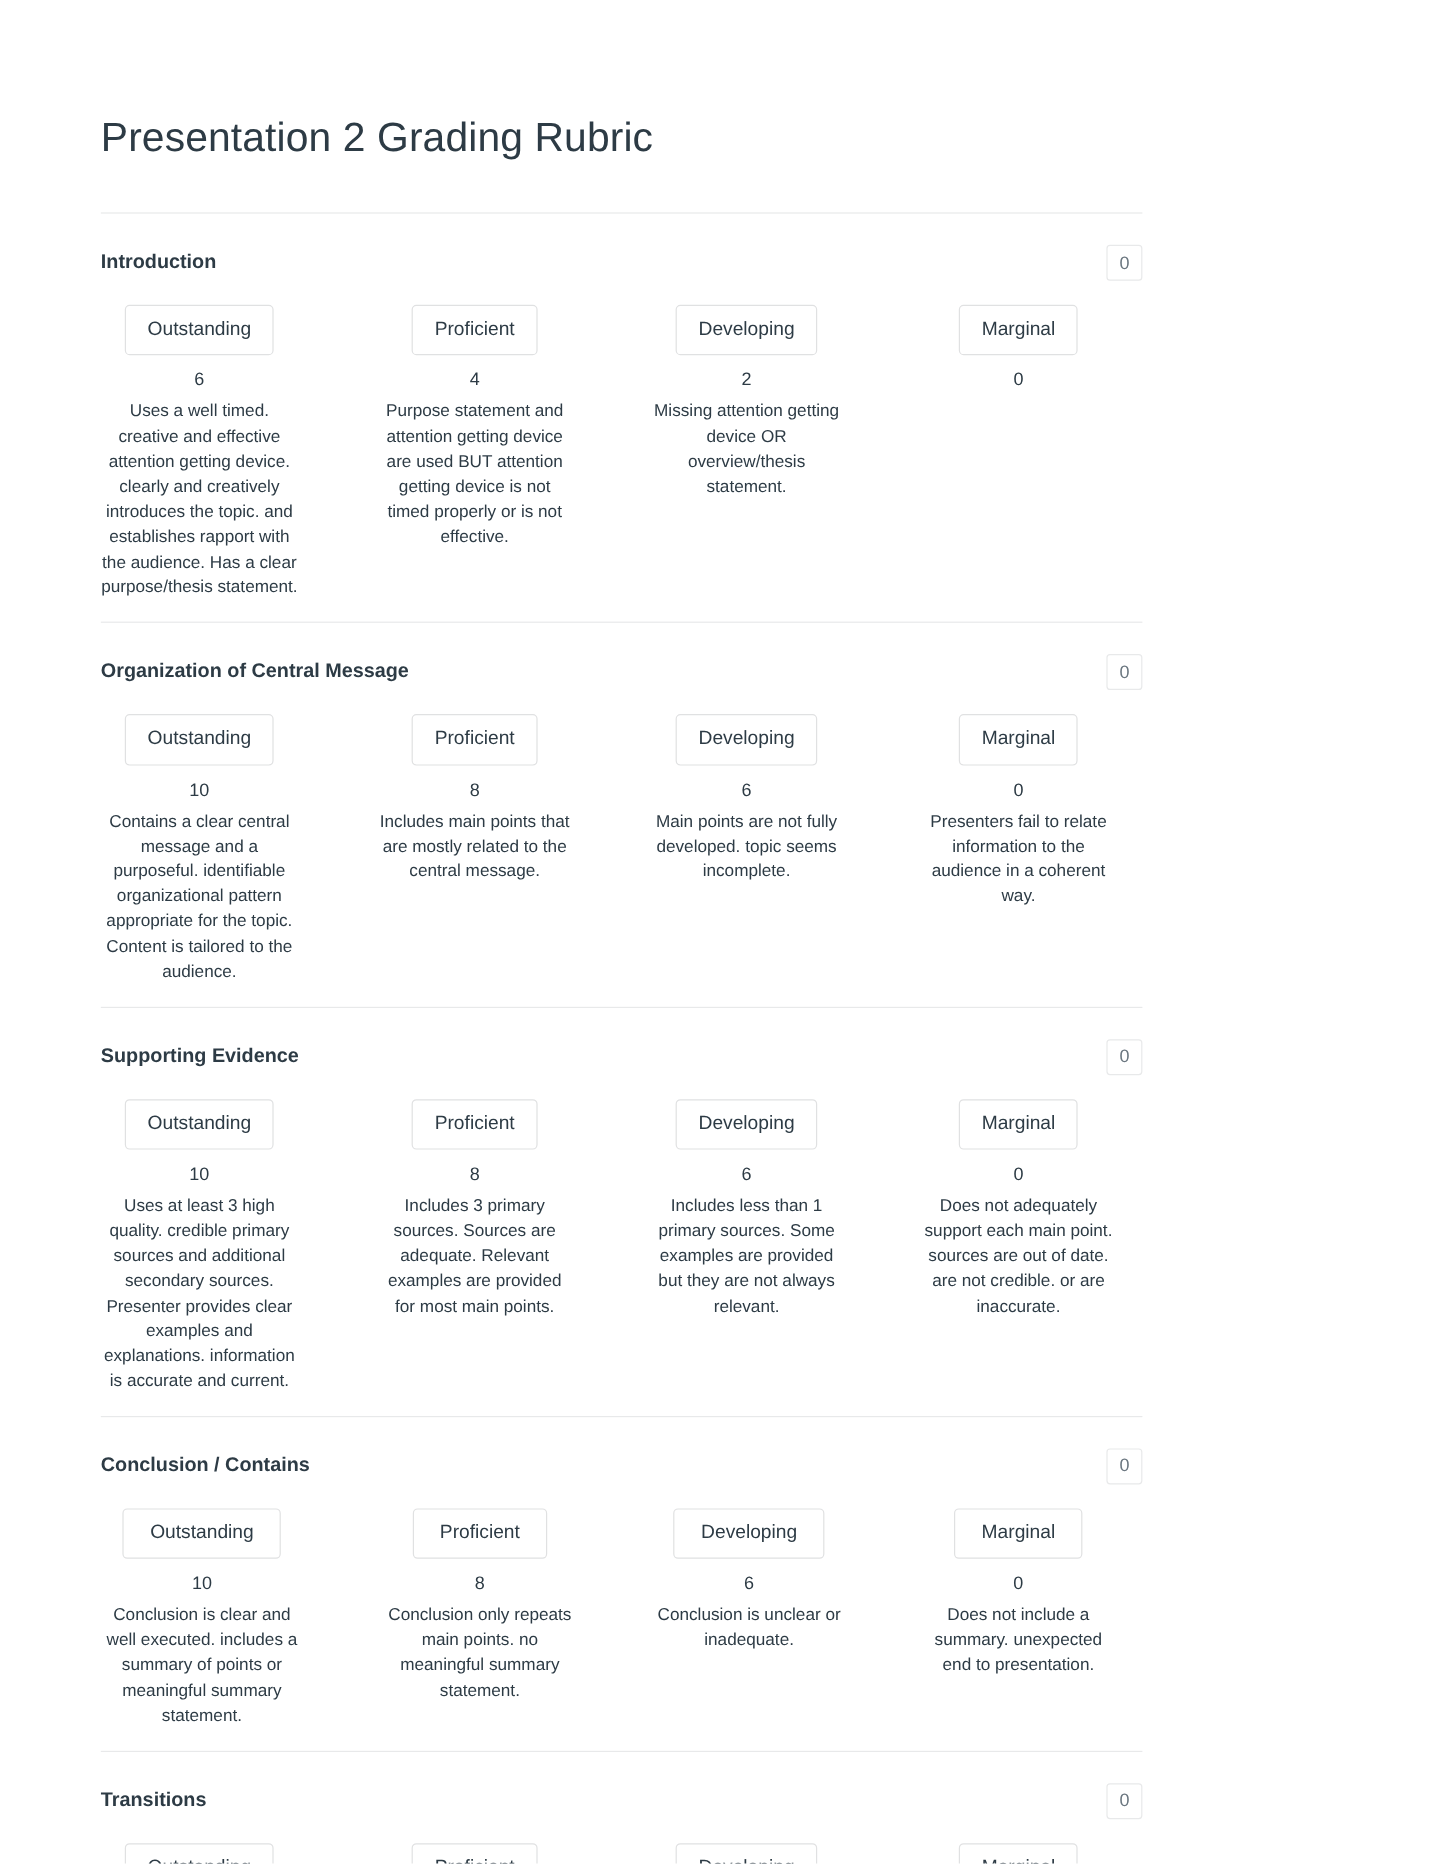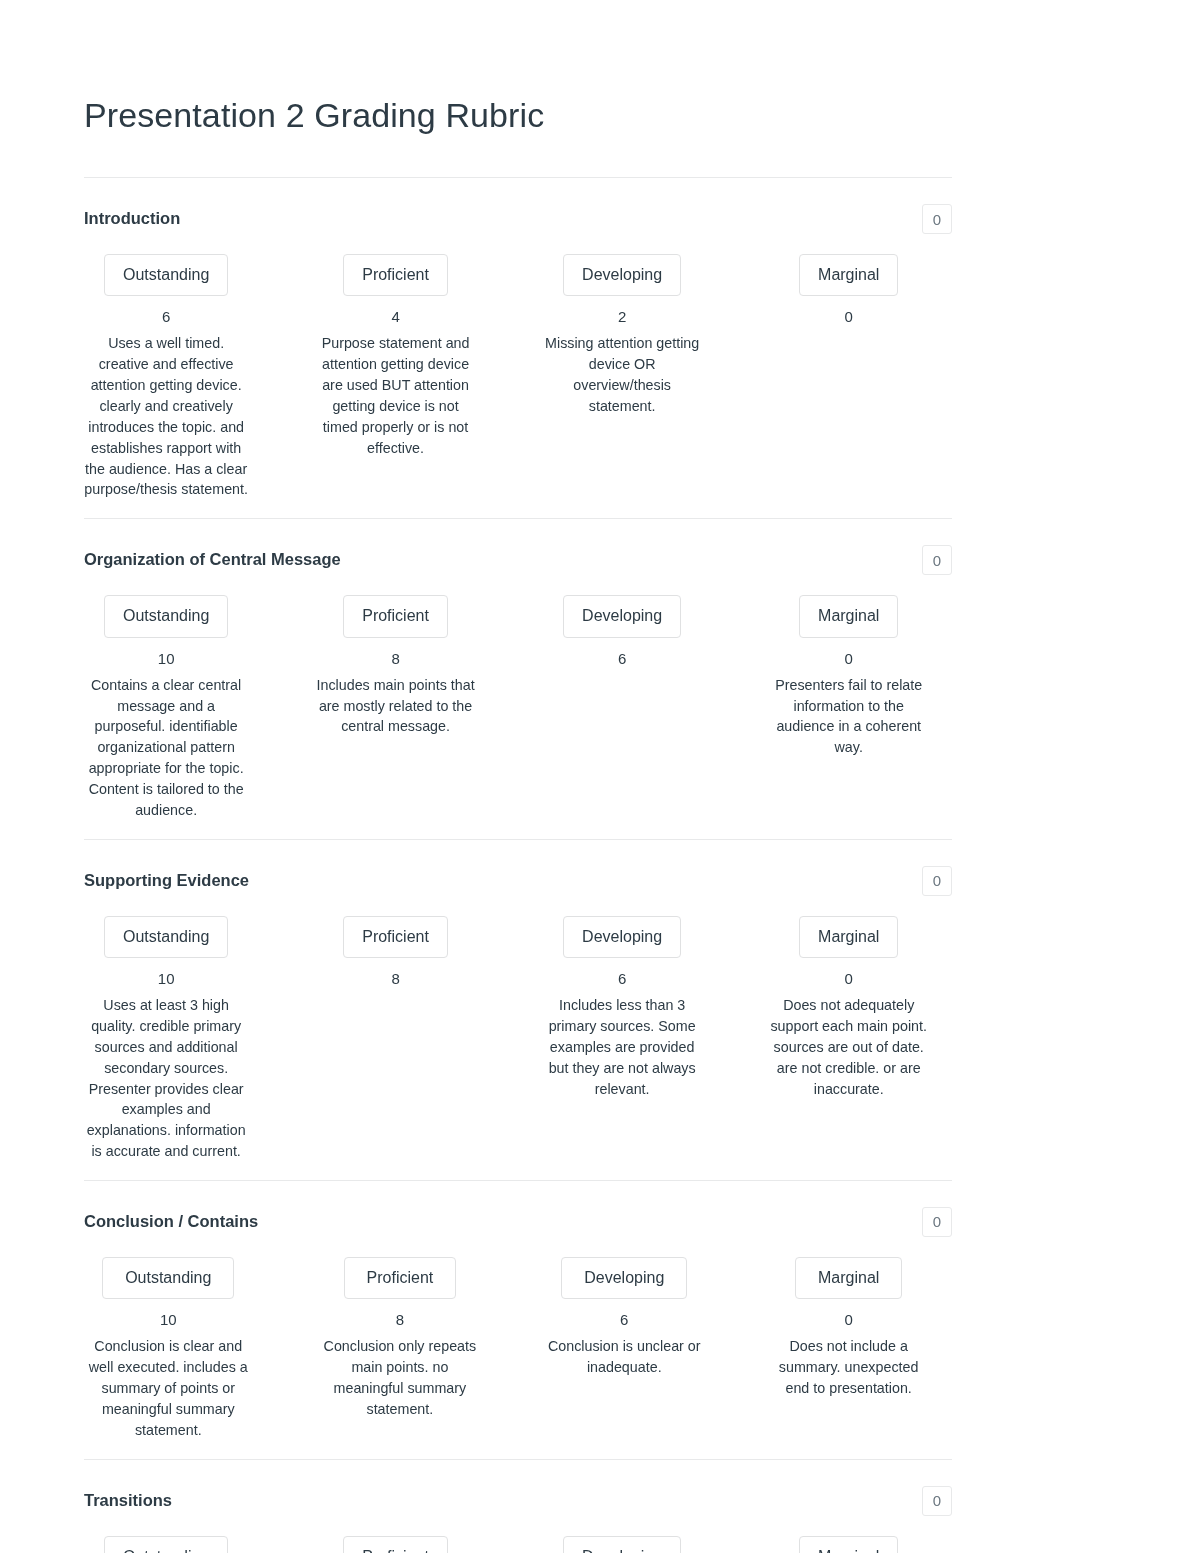--- a/index.html
+++ b/index.html
@@ -179,20 +179,21 @@
           <button class="rating-btn">Proficient</button>
         </div>
         <div class="rating-points">8</div>
         <div class="rating-desc">Includes main points that are mostly related to the central message.</div>
       </div>
       <div class="rating-col w3">
         <div class="rating-btn-wrap">
           <button class="rating-btn">Developing</button>
         </div>
         <div class="rating-points">6</div>
+        <div class="rating-desc">Main points are not fully developed. topic seems incomplete.</div>
       </div>
       <div class="rating-col w4">
         <div class="rating-btn-wrap">
           <button class="rating-btn">Marginal</button>
         </div>
         <div class="rating-points">0</div>
         <div class="rating-desc">Presenters fail to relate information to the audience in a coherent way.</div>
       </div>
     </div>
   </div>
@@ -210,27 +211,28 @@
           <button class="rating-btn">Outstanding</button>
         </div>
         <div class="rating-points">10</div>
         <div class="rating-desc">Uses at least 3 high quality. credible primary sources and additional secondary sources. Presenter provides clear examples and explanations. information is accurate and current.</div>
       </div>
       <div class="rating-col w2">
         <div class="rating-btn-wrap">
           <button class="rating-btn">Proficient</button>
         </div>
         <div class="rating-points">8</div>
+        <div class="rating-desc">Includes 3 primary sources. Sources are adequate. Relevant examples are provided for most main points.</div>
       </div>
       <div class="rating-col w3">
         <div class="rating-btn-wrap">
           <button class="rating-btn">Developing</button>
         </div>
         <div class="rating-points">6</div>
-        <div class="rating-desc">Includes less than 3 primary sources. Some examples are provided but they are not always relevant.</div>
+        <div class="rating-desc">Includes less than 1 primary sources. Some examples are provided but they are not always relevant.</div>
       </div>
       <div class="rating-col w4">
         <div class="rating-btn-wrap">
           <button class="rating-btn">Marginal</button>
         </div>
         <div class="rating-points">0</div>
         <div class="rating-desc">Does not adequately support each main point. sources are out of date. are not credible. or are inaccurate.</div>
       </div>
     </div>
   </div>

